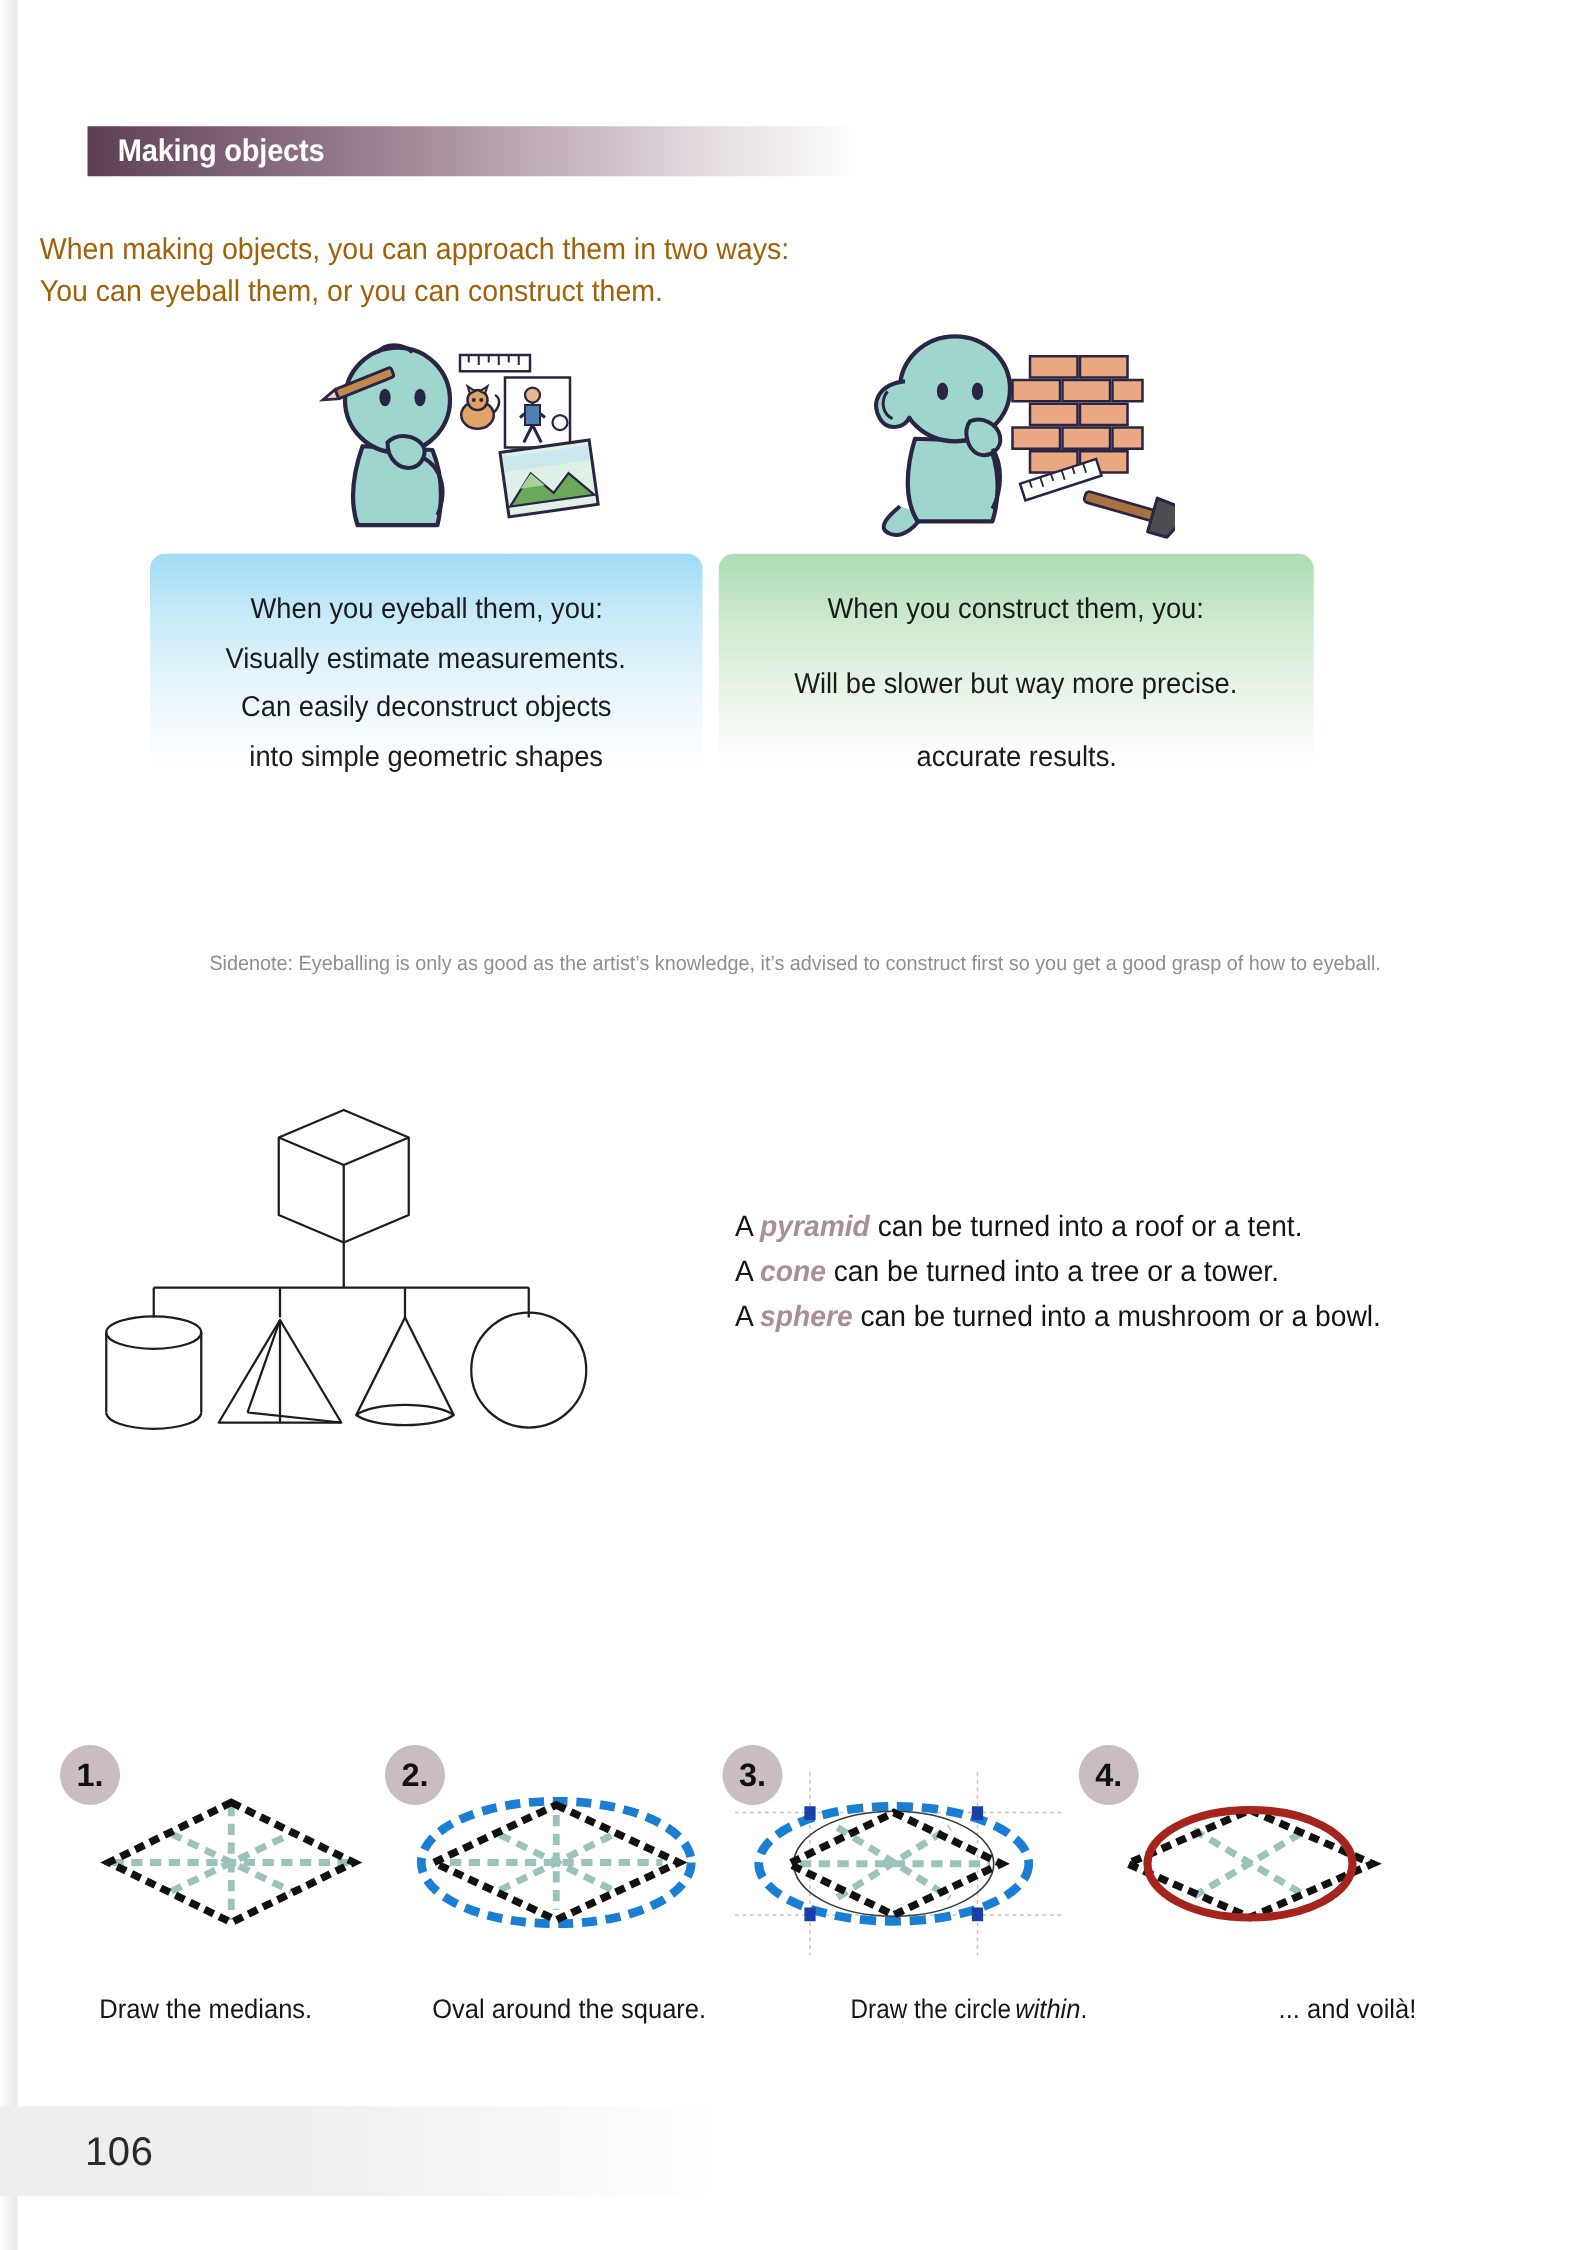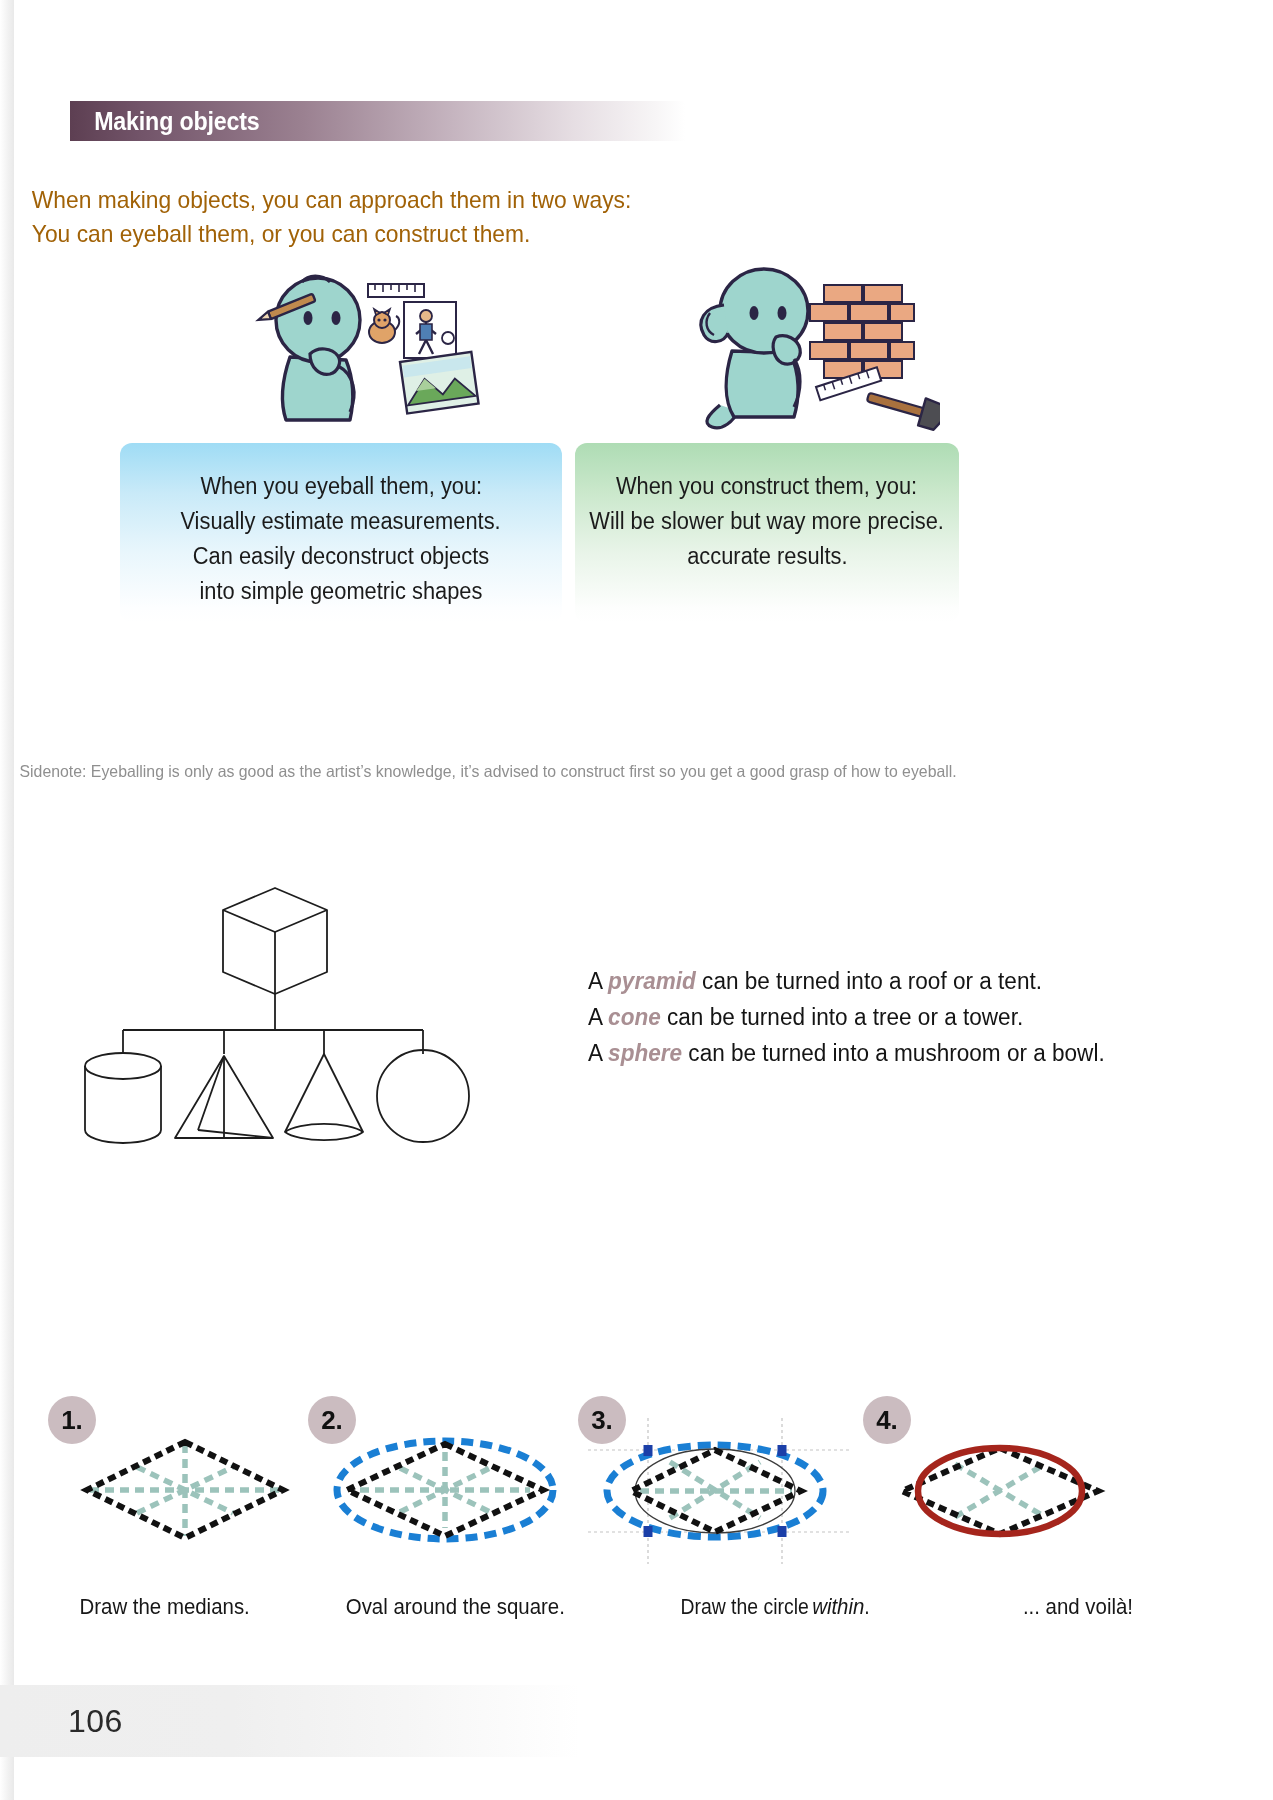--- a/index.html
+++ b/index.html
@@ -40,37 +40,37 @@
   .intro div{transform:scaleX(0.95);}
 
   
   .char-wrap{position:absolute;}
   #char-left{left:250px;top:262px;width:230px;height:165px;}
   #char-right{left:690px;top:255px;width:250px;height:180px;}
 
   
   .cmp-box{
     position:absolute;border-radius:12px;
-    display:flex;flex-direction:column;align-items:center;justify-content:flex-start;
+    display:flex;flex-direction:column;align-items:center;justify-content:space-between;
     padding-top:26px;box-sizing:border-box;
   }
   #box-eyeball{
     left:120px;top:443px;width:442px;height:180px;
     background:linear-gradient(to bottom,#9fdcf5 0%,#c9eaf8 28%,#e8f6fc 60%,#fdfeff 92%,#ffffff 100%);
   }
   #box-construct{
-    left:575px;top:443px;width:384px;height:180px;
+    left:575px;top:443px;width:476px;height:180px;
     background:linear-gradient(to bottom,#aedcb4 0%,#cbe8cc 28%,#e8f4e8 60%,#fdfefd 92%,#ffffff 100%);
   }
   .cmp-box .line{font-size:23px;line-height:35px;color:#1b1b1b;white-space:nowrap;}
   .cmp-box .line span{display:inline-block;transform:scaleX(0.95);}
 
   
   .sidenote{
-    position:absolute;left:0;top:762px;width:1273px;
+    position:absolute;left:0;top:762px;width:1273px;text-align:center;
     font-size:16.5px;color:#8f8f8f;
   }
   .sidenote span{display:inline-block;transform:scaleX(0.96);}
 
   
   #shapes-diagram{position:absolute;left:75px;top:880px;width:450px;height:310px;}
 
   
   .cube-text{position:absolute;left:588px;top:925px;width:620px;}
   .cube-text .headline{font-size:23.5px;line-height:34px;color:#141414;}

